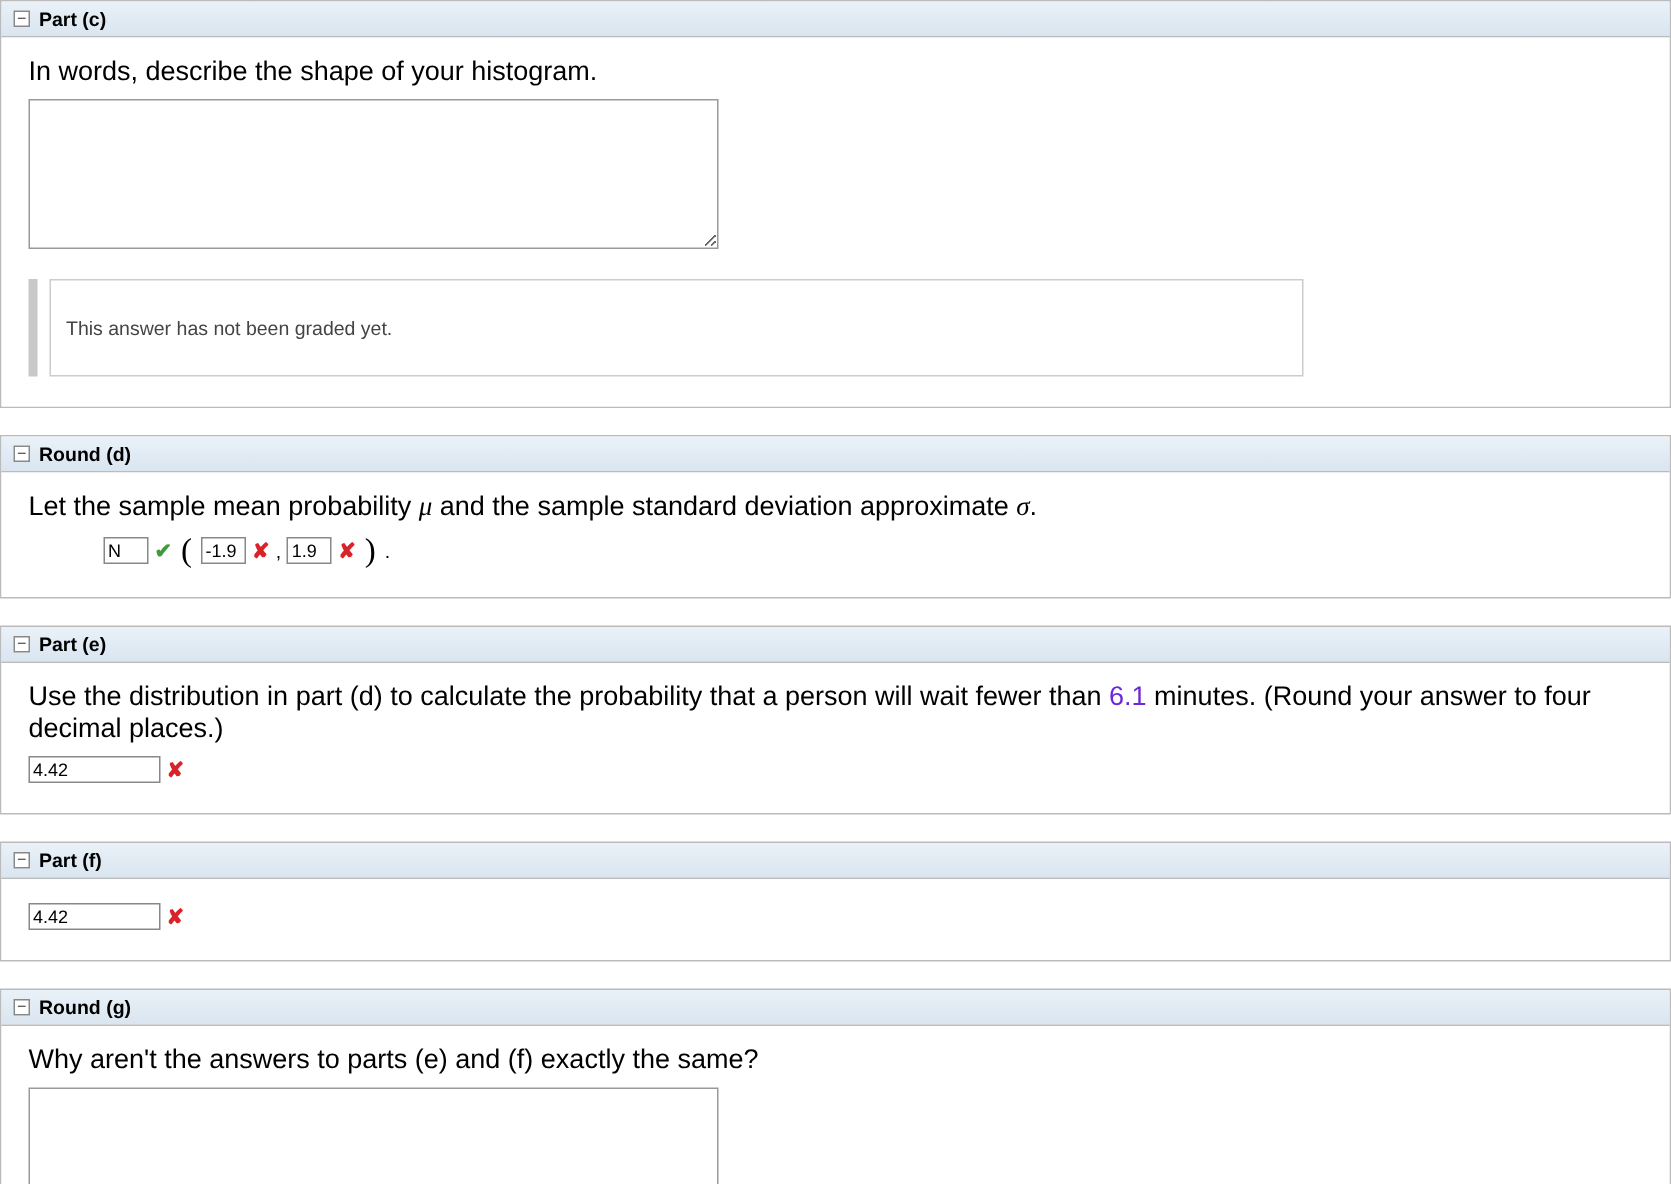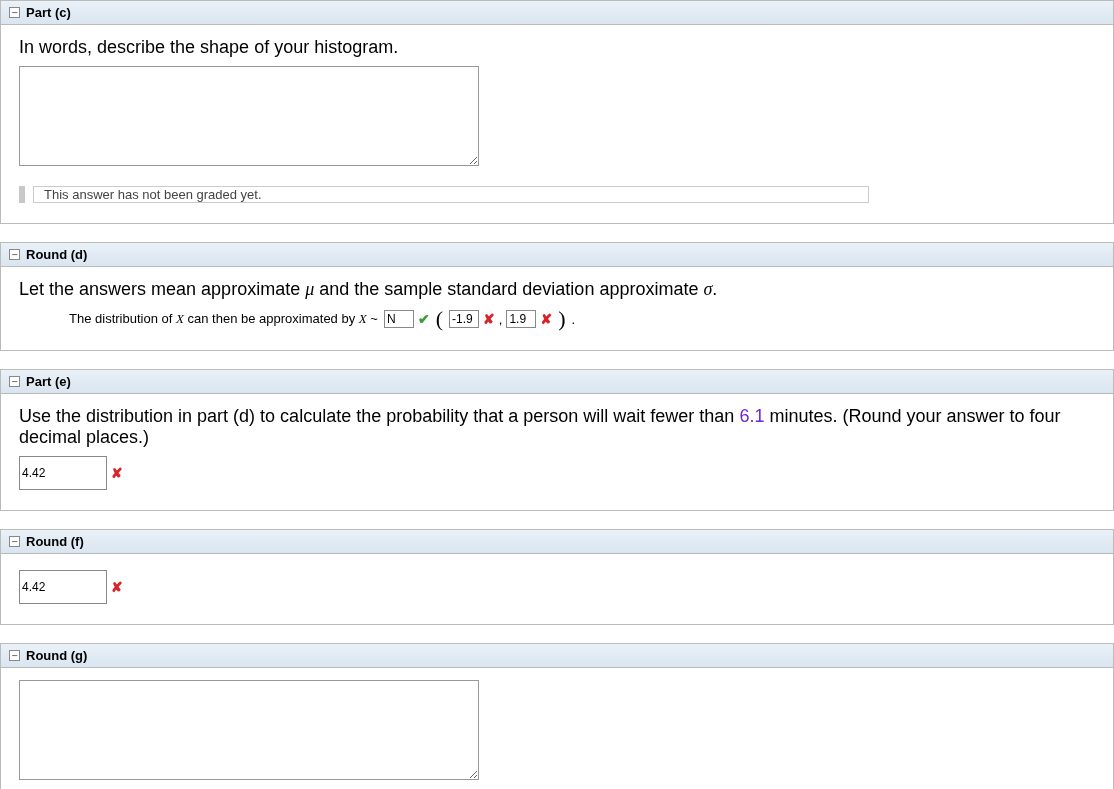--- a/index.html
+++ b/index.html
@@ -65,21 +65,21 @@
     max-width: 850px;
   }
   .grade-bar {
     width: 6px;
     background: #c8c8c8;
     margin-right: 8px;
   }
   .grade-note {
     flex: 1;
     border: 1px solid #ccc;
-    padding: 0 10px;
+    padding: 24px 10px;
     color: #444;
     font-size: 13px;
   }
   .inline-q {
     font-size: 13px;
     display: flex;
     align-items: center;
     flex-wrap: wrap;
     gap: 4px;
     margin-left: 50px;
@@ -91,21 +91,21 @@
     border: 1px solid #888;
     font-size: 12px;
     padding: 0 2px;
     text-align: left;
   }
   input.med {
     width: 88px;
     height: 18px;
     border: 1px solid #888;
     font-size: 12px;
-    padding: 16px 2px;
+    padding: 0 2px;
   }
   .check {
     color: #3a9d3a;
     font-weight: bold;
     font-size: 14px;
   }
   .cross {
     color: #d8232a;
     font-weight: bold;
     font-size: 14px;
@@ -148,26 +148,23 @@
 
 <div class="gap"></div>
 
 <div class="part">
   <div class="part-header">
     <span class="collapse-icon">−</span>
     <span>Round (d)</span>
   </div>
   <div class="part-body">
     <p class="prompt">
-      <span>Let the answers mean approximate </span><span class="mu">μ</span><span> and the sample standard deviation approximate </span><span class="sigma">σ</span><span>.</span>
+      <span>Let the sample mean probability </span><span class="mu">μ</span><span> and the sample standard deviation approximate </span><span class="sigma">σ</span><span>.</span>
     </p>
     <div class="inline-q">
-      <span class="lead">
-        <span>The distribution of </span><span class="ital">X</span><span> can then be approximated by </span><span class="ital">X</span><span> ~ </span>
-      </span>
       <input class="short" value="N" style="">
       <span class="check">✔</span>
       <span class="paren">(</span>
       <input class="short" value="-1.9" style="">
       <span class="cross">✘</span>
       <span>,</span>
       <input class="short" value="1.9" style="">
       <span class="cross">✘</span>
       <span class="paren">)</span>
         <span>.</span>
@@ -191,37 +188,38 @@
       <span class="cross">✘</span>
     </div>
   </div>
 </div>
 
 <div class="gap"></div>
 
 <div class="part">
   <div class="part-header">
     <span class="collapse-icon">−</span>
-    <span>Round (f)</span>
+    <span>Part (f)</span>
   </div>
   <div class="part-body">
     <div class="answer-line">
       <input class="med" value="4.42" style="">
       <span class="cross">✘</span>
     </div>
   </div>
 </div>
 
 <div class="gap"></div>
 
 <div class="part">
   <div class="part-header">
     <span class="collapse-icon">−</span>
     <span>Round (g)</span>
   </div>
   <div class="part-body" style="padding-bottom:0;">
+    <p class="prompt">Why aren't the answers to parts (e) and (f) exactly the same?</p>
     <textarea class="answer-box" style=""></textarea>
     <div class="grade-note-wrap" style="overflow:hidden; height:18px;">
       <div class="grade-bar"></div>
       <div class="grade-note">This answer has not been graded yet.</div>
     </div>
   </div>
 </div>
 
 </body></html>

